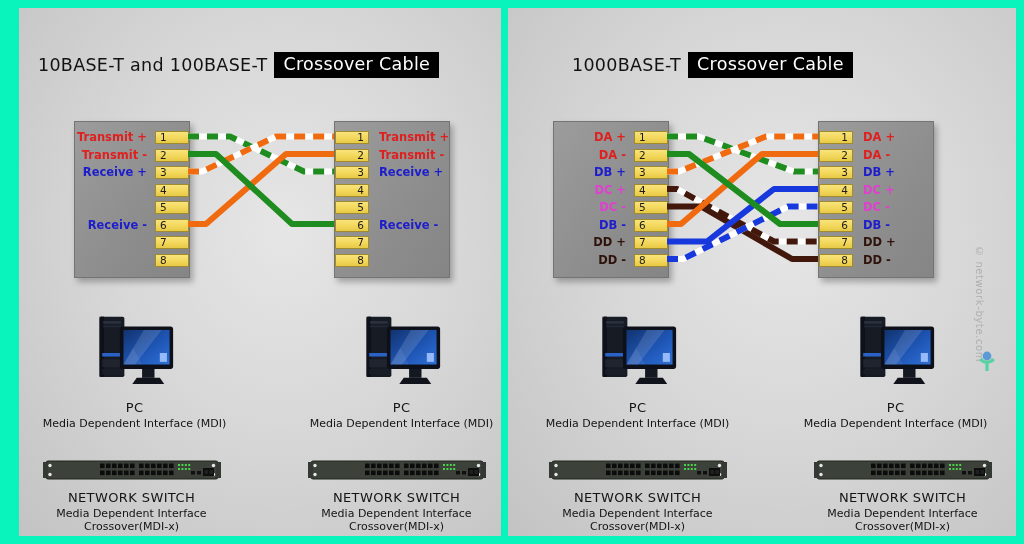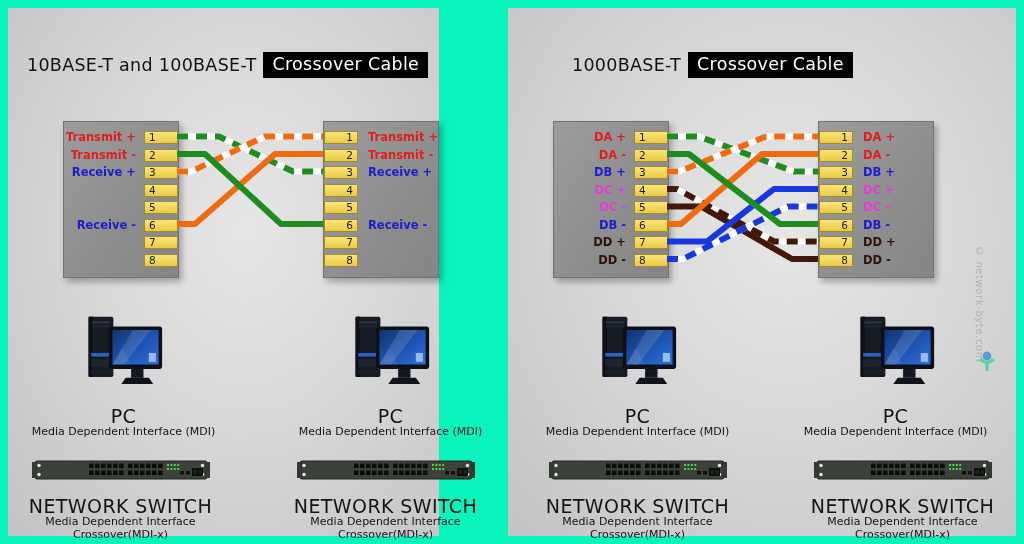--- a/index.html
+++ b/index.html
@@ -5,21 +5,21 @@
   html,body{margin:0;padding:0;}
   #stage{
     position:relative;width:1024px;height:544px;overflow:hidden;
     background:#09f3bc;
     font-family:"DejaVu Sans","Liberation Sans",sans-serif;
   }
   .panel{
     position:absolute;top:8px;height:528px;
     background:radial-gradient(ellipse at 55% 42%,#e6e6e6 0%,#d8d8d8 45%,#c3c3c3 100%);
   }
-  #panel0{left:8px;width:431px;}
+  #panel0{left:19px;width:482px;}
   #panel1{left:508px;width:508px;}
   .title-row{position:absolute;display:flex;align-items:center;gap:7px;white-space:nowrap;}
   .title-plain{font-size:17.5px;color:#121212;letter-spacing:.3px;}
   .title-hl{background:#000;color:#fff;font-size:17.5px;padding:2px 9px 4px 9px;letter-spacing:.3px;}
   .connector{
     position:absolute;width:114px;height:155px;
     background:linear-gradient(125deg,#9c9c9c,#8d8d8d 60%,#858585);
     border:1px solid #747474;
     box-shadow:3px 4px 6px rgba(0,0,0,.28);
   }
@@ -33,21 +33,21 @@
   .pin-num{font-size:10.5px;color:#1c1c1c;line-height:11px;width:100%;}
   .labels-left .pin-num{text-align:left;padding-left:4px;}
   .labels-right .pin-num{text-align:right;padding-right:4px;}
   .pin-label{flex:1;font-size:11.5px;font-weight:700;white-space:nowrap;line-height:13px;}
   .labels-left .pin-label{text-align:right;padding-right:8px;}
   .labels-right .pin-label{text-align:left;padding-left:10px;}
   svg.wires{position:absolute;left:0;top:0;width:100%;height:100%;pointer-events:none;}
   .device{position:absolute;text-align:center;}
   .pc-img{display:block;margin:0 auto;width:96px;height:78px;}
   .switch-img{display:block;margin:0 auto;width:180px;height:24px;}
-  .dev-title{font-size:19px;color:#141414;line-height:16px;margin-top:16px;letter-spacing:.4px;}
+  .dev-title{font-size:13px;color:#141414;line-height:16px;margin-top:8px;letter-spacing:.4px;}
   .dev-sub{font-size:11px;color:#141414;line-height:13px;margin-top:1px;}
   .watermark{
     position:absolute;writing-mode:vertical-rl;font-size:10px;color:#b0b0b0;
     letter-spacing:.6px;white-space:nowrap;
   }
   .brand-logo{position:absolute;width:18px;height:26px;}
 </style>
 </head>
 <body>
 

